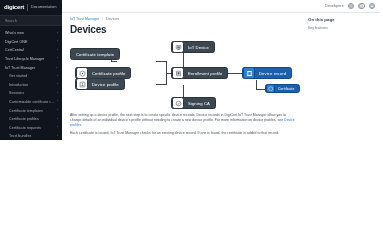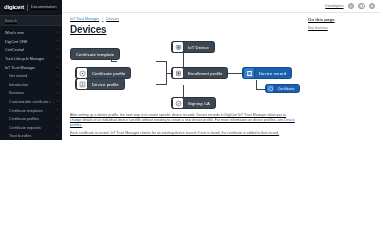--- a/index.html
+++ b/index.html
@@ -1,21 +1,21 @@
 <!DOCTYPE html>
 <html><head>
 <meta charset="utf-8">
 <style>
   * { box-sizing: border-box; margin: 0; padding: 0; }
   html, body {
     width: 383px; height: 140px;
     font-family: "Liberation Sans", sans-serif;
     overflow: hidden; background: #ffffff;
   }
-  .app { display: flex; width: 343px; height: 140px; text-decoration: underline; }
+  .app { display: flex; width: 343px; height: 140px; }
 
   
   .sidebar {
     width: 62px; height: 140px; background: #10141c;
     display: flex; flex-direction: column; flex-shrink: 0;
   }
   .logo-bar {
     height: 14px; display: flex; align-items: center;
     padding: 0 4px; gap: 3px; flex-shrink: 0;
   }

